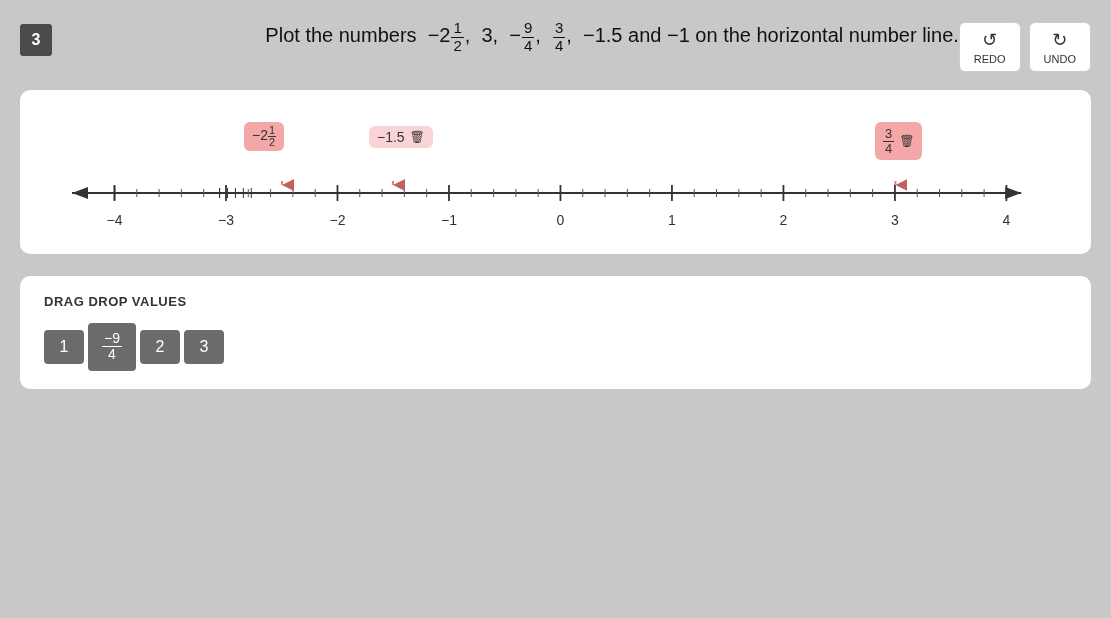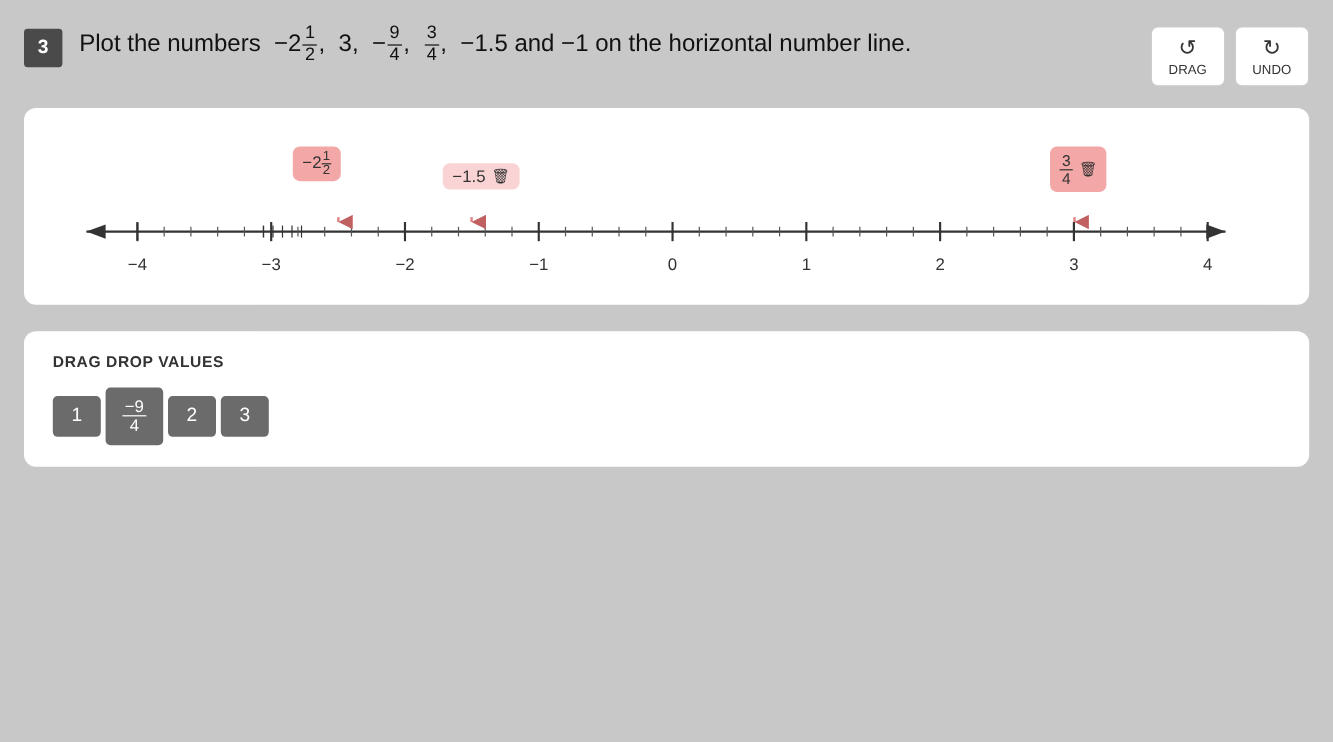--- a/index.html
+++ b/index.html
@@ -44,20 +44,21 @@
       margin-top: 4px;
     }
 
     .instruction-text {
       font-family: Arial, sans-serif;
       font-size: 20px;
       color: #111;
       margin-left: 14px;
       flex: 1;
       line-height: 1.4;
+      text-align: right;
     }
 
     .fraction-inline {
       display: inline-flex;
       flex-direction: column;
       align-items: center;
       vertical-align: middle;
       font-size: 16px;
       line-height: 1.1;
       margin: 0 1px;
@@ -221,21 +222,21 @@
           </span>,&nbsp; <span class="fraction-inline">
             <span class="fnum">3</span>
             <span class="fden">4</span>
           </span>,&nbsp; −1.5 and −1 on the horizontal number line.
       </div>
     </div>
 
     <div class="undo-redo-group">
       <button class="undo-redo-btn">
         <span class="btn-icon">↺</span>
-        <span>DRAG</span>
+        <span>REDO</span>
       </button>
       <button class="undo-redo-btn">
         <span class="btn-icon">↻</span>
         <span>UNDO</span>
       </button>
     </div>
   </div>
 
   <div class="numberline-container">
     <div class="plot-area" style="position:relative; height:110px;">
@@ -338,21 +339,21 @@
 
       <div style="position:absolute; top:2px; left:calc(22.4% - 38px);" class="point-label pink">
         <span>
           −2<span style="display:inline-flex;flex-direction:column;align-items:center;font-size:11px;line-height:1;vertical-align:middle;">
               <span style="border-bottom:1px solid #333;padding:0 1px;">1</span>
               <span style="padding:0 1px;">2</span>
             </span>
         </span>
       </div>
 
-      <div style="position:absolute; top:16px; left:calc(33.6% - 24px);" class="point-label light-pink">
+      <div style="position:absolute; top:6px; left:calc(33.6% - 24px);" class="point-label light-pink">
         <span>−1.5</span>
         <span class="trash-icon">🗑</span>
       </div>
 
       <div style="position:absolute; top:2px; left:calc(84.25% - 20px);" class="point-label pink">
         <span>
           <span style="display:inline-flex;flex-direction:column;align-items:center;font-size:13px;line-height:1.1;">
             <span style="border-bottom:1.5px solid #333;padding:0 2px;">3</span>
             <span style="padding:0 2px;">4</span>
           </span>

